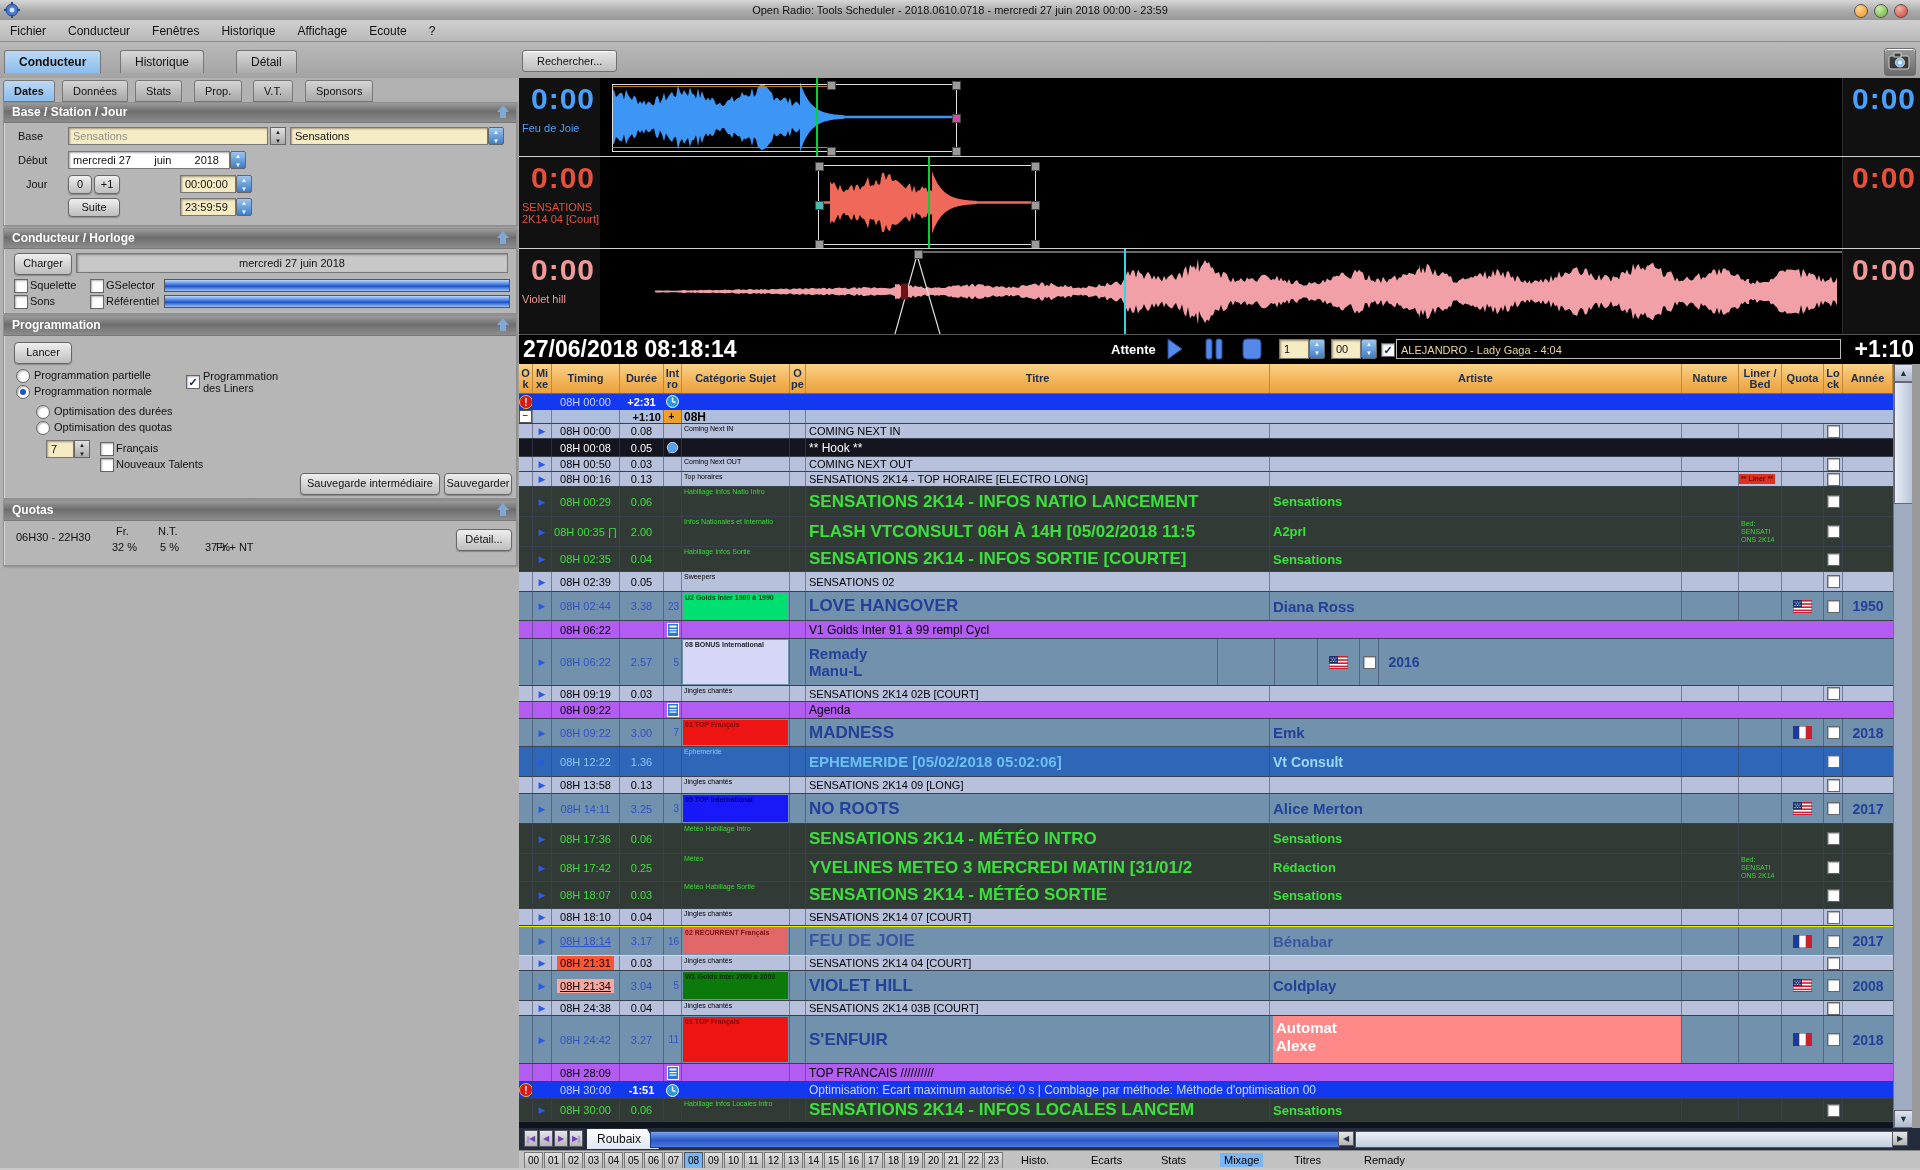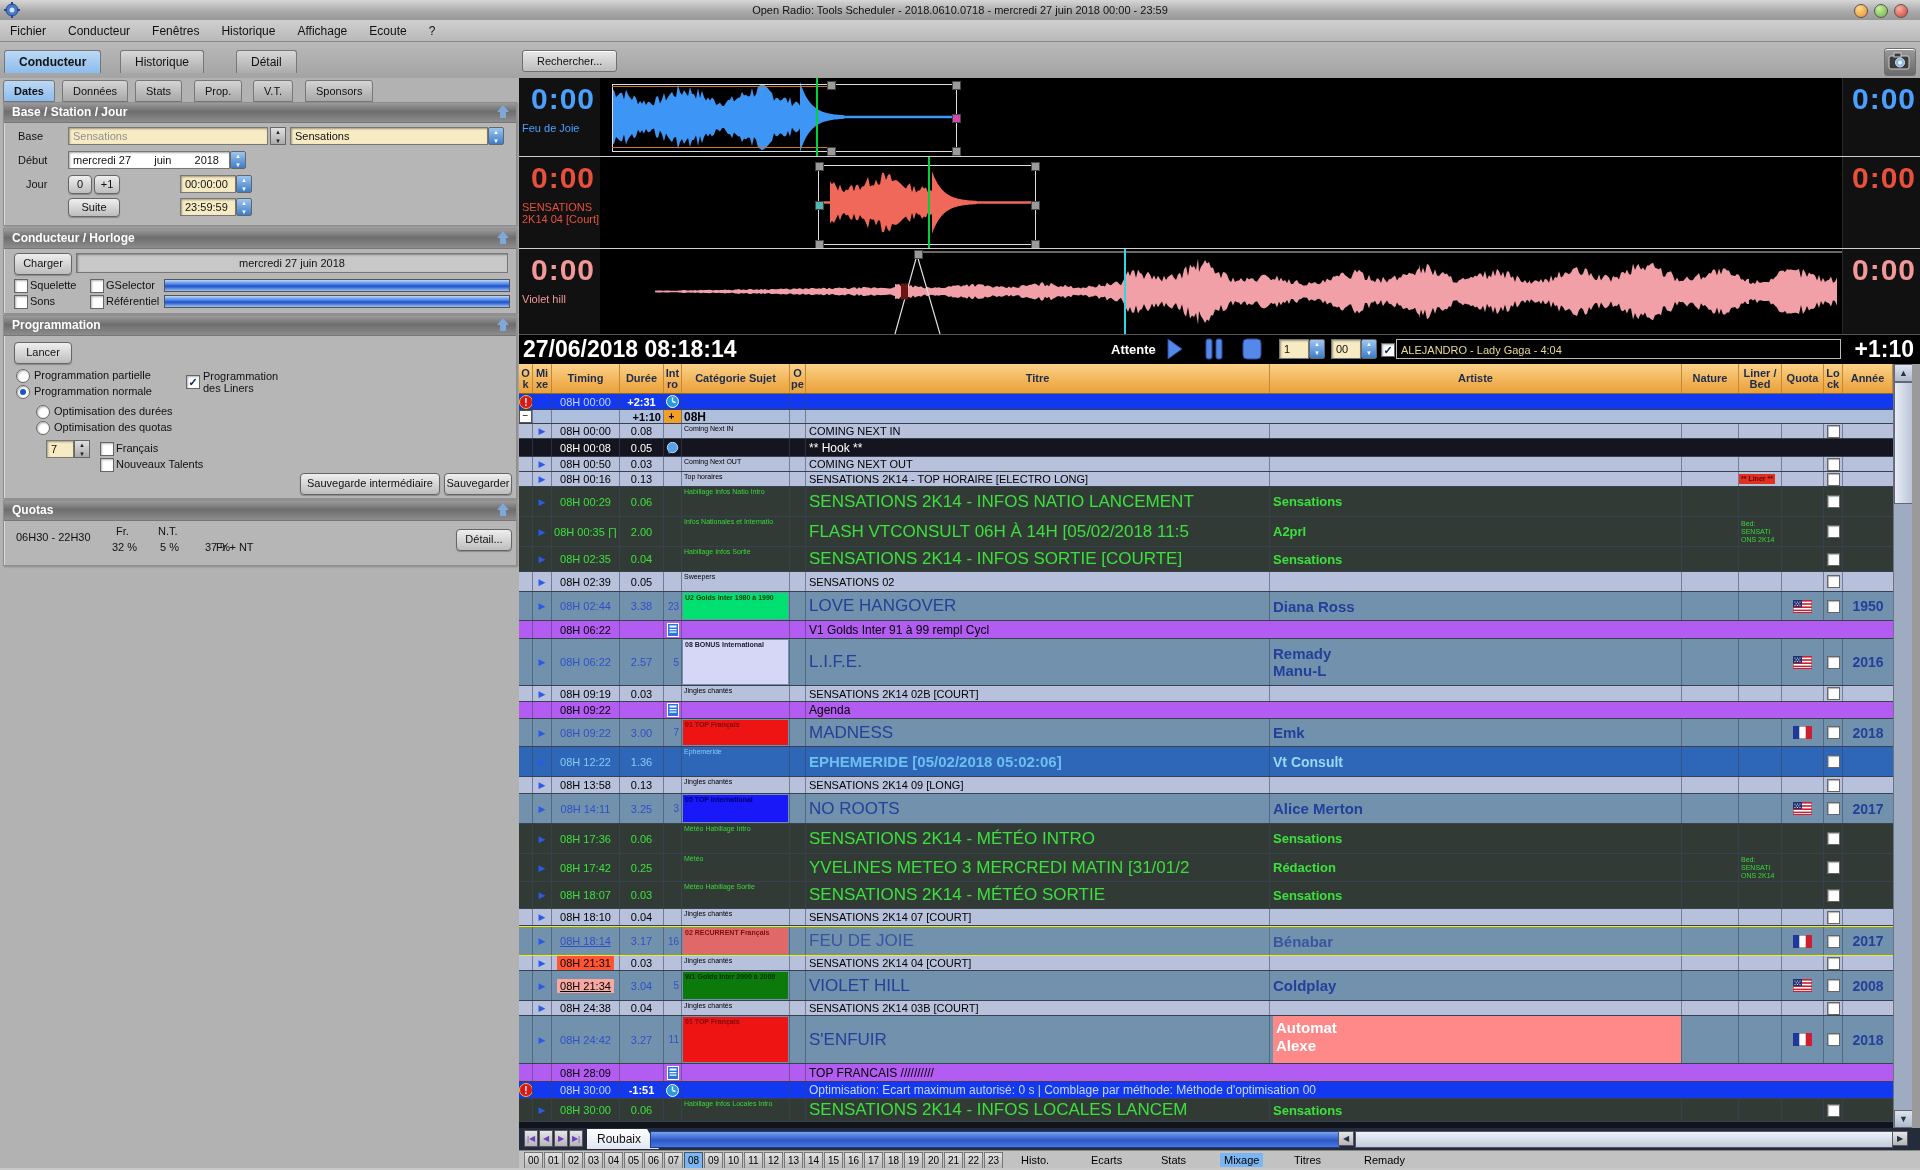--- a/index.html
+++ b/index.html
@@ -81,21 +81,21 @@
   .c-timing{justify-content:center;font-size:11px;}
   .c-duree{justify-content:center;font-size:11px;}
   .c-intro{justify-content:flex-end;padding-right:2px;font-size:10px;}
   .c-annee{justify-content:center;font-weight:bold;font-size:14px;}
   .c-quota{justify-content:center;}
   .c-lock{justify-content:center;}
   .c-mixe{justify-content:center;}
   .c-ok{justify-content:center;}
   .catlabel{font-size:7px;line-height:8px;align-self:flex-start;padding:1px 0 0 2px;}
   .catchip{width:100%;height:100%;box-sizing:border-box;font-size:7px;line-height:8px;font-weight:bold;padding:1px 0 0 2px;}
-  .titre-big{font-weight:normal;font-size:17px;white-space:nowrap;}
+  .titre-big{font-weight:bold;font-size:17px;white-space:nowrap;}
   .play{color:#2b5ae8;font-size:9px;}
   .lockbox{width:11px;height:11px;background:#fff;border:1px solid #666;box-shadow:inset 1px 1px 1px rgba(0,0,0,.3);}
   .r-jingle{background:#b7c1dc;color:#000;}
   .r-jingle .c-titre{font-size:11px;}
   .r-hook{background:#15151f;color:#fff;}
   .r-hook .c-titre{font-size:12px;}
   .r-habillage{background:#323a36;color:#3ce03c;}
   .r-habillage .catlabel{color:#38d838;}
   .r-habillage .c-titre{color:#3ce03c;}
   .r-habillage .c-artiste{color:#3ce03c;font-weight:bold;font-size:13px;}
@@ -798,23 +798,20 @@
         </div>
         <div class="cell c-timing" style="width: 68px;">
           <span>08H 06:22</span>
         </div>
         <div class="cell c-duree" style="width: 44px;">2.57</div>
         <div class="cell c-intro" style="width: 18px;">5</div>
         <div class="cell " style="width: 108px; padding: 1px;">
           <div class="catchip" style="background: rgb(214, 214, 246); color: rgb(32, 32, 48);">08 BONUS International</div>
         </div>
         <div class="cell c-ope" style="width: 16px;"></div>
-        <div class="cell c-titre" style="width: 464px; padding-left: 3px;">
-          <span class="titre-big">L.I.F.E.</span>
-        </div>
         <div class="cell c-artiste" style="width: 412px; padding-left: 3px;">
           <div>
             <div>Remady</div>
             <div>Manu-L</div>
           </div>
         </div>
         <div class="cell c-nature" style="width: 57px;"></div>
         <div class="cell c-liner" style="width: 43px;"></div>
         <div class="cell c-quota" style="width: 42px;">
           <svg width="19" height="13">

